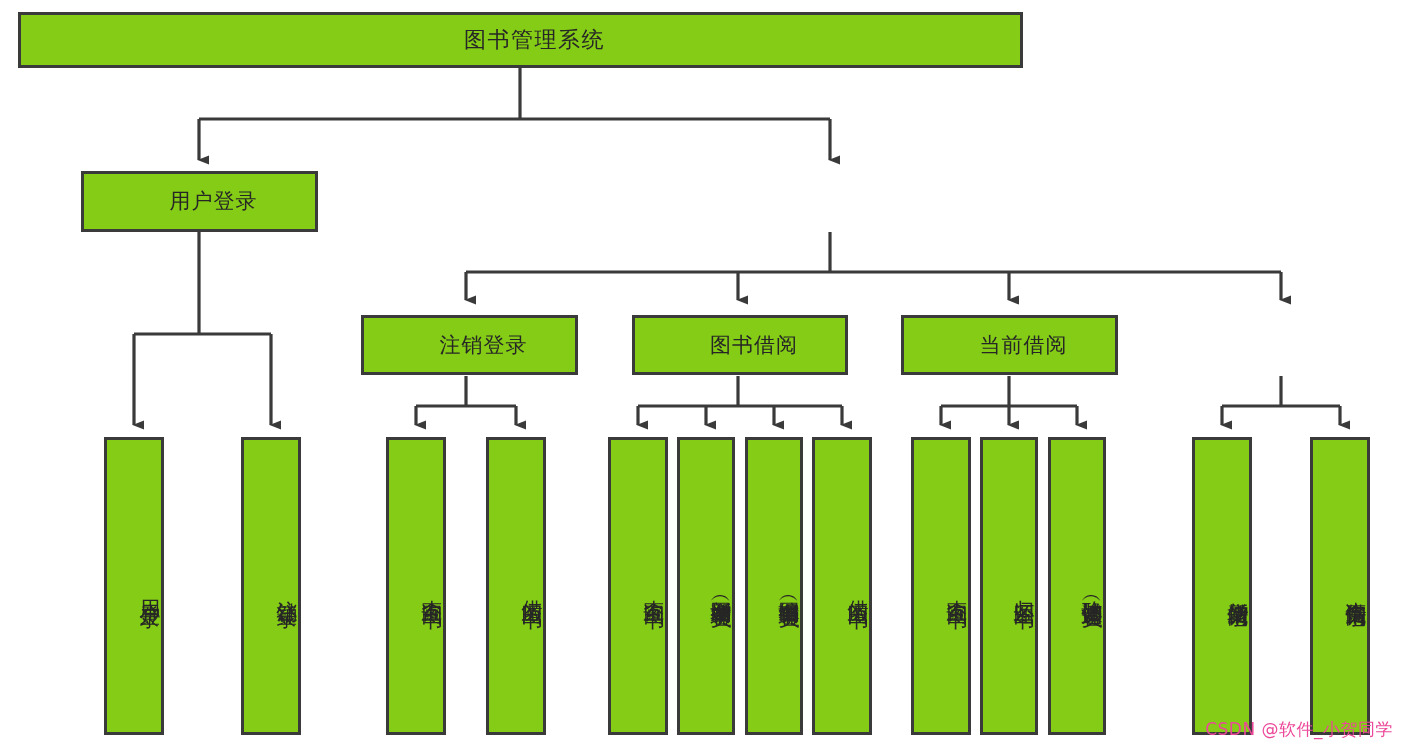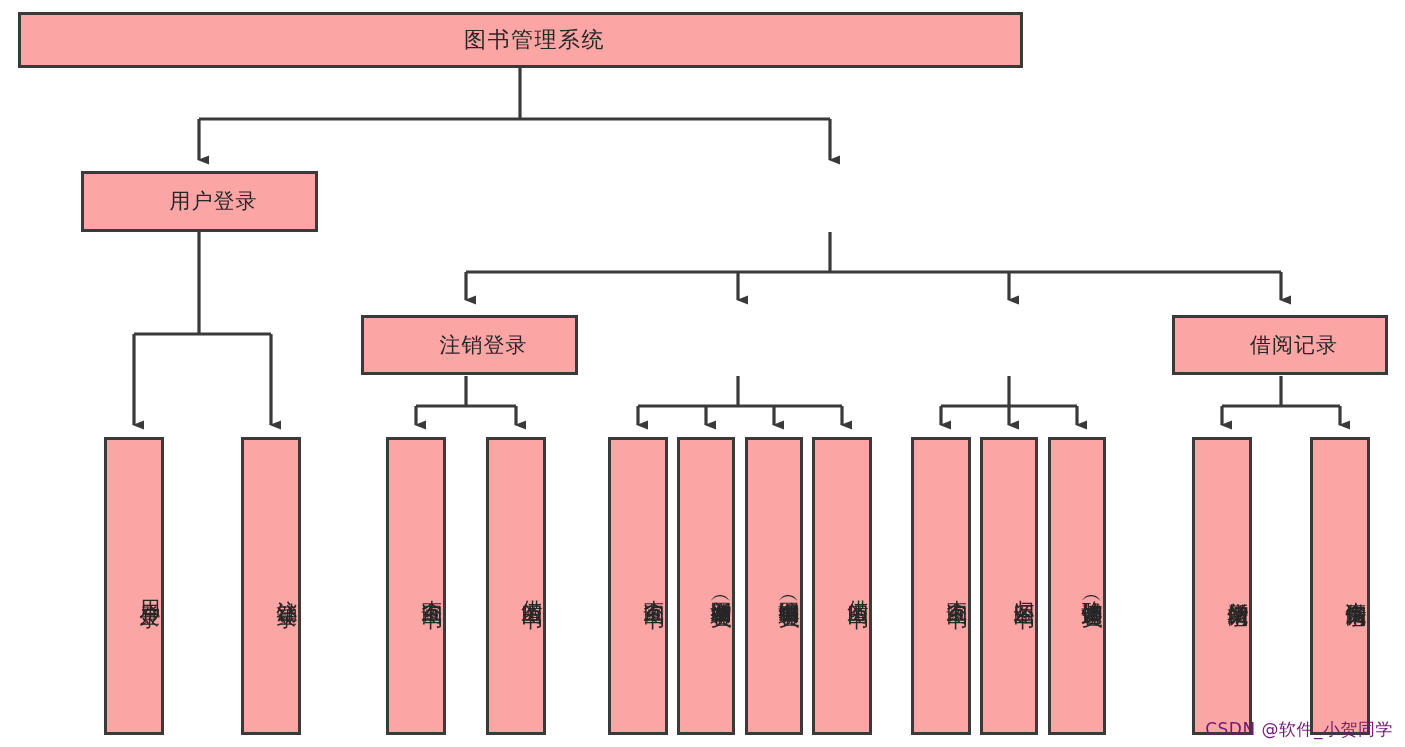--- a/index.html
+++ b/index.html
@@ -17,21 +17,21 @@
     width: 1405px;
     height: 747px;
     background: #ffffff;
     overflow: hidden;
   }
   
   .node {
     position: absolute;
     box-sizing: border-box;
     border: 3px solid #3a3a3a;
-    background: #fca5a5;
+    background: #84cc16;
     display: flex;
     align-items: center;
     justify-content: center;
     text-align: left;
     color: #262626;
     line-height: 1.08;
     padding-left: 28px;
   }
   .node.horiz {
     font-size: 21px;
@@ -68,21 +68,21 @@
     width: 1405px;
     height: 747px;
     pointer-events: none;
   }
   
   #watermark {
     position: absolute;
     right: 12px;
     bottom: 6px;
     font-size: 17px;
-    color: #701a75;
+    color: #ec4899;
     letter-spacing: 0.5px;
     white-space: nowrap;
     font-family: "DejaVu Sans", "Liberation Sans", sans-serif;
   }
 </style>
 </head>
 <body>
 
 <div id="canvas">
 
@@ -142,25 +142,28 @@
 
   <div class="node horiz" style="left:81px; top:171px; width:237px; height:61px;">
     <span class="lbl">用户登录</span>
   </div>
 
 
   <div class="node horiz" style="left:361px; top:315px; width:217px; height:60px;">
     <span class="lbl">注销登录</span>
   </div>
 
-
-
-  <div class="node horiz" style="left:1172px; top:315px; width:216px; height:60px;">
-    <span class="lbl">借阅记录</span>
-  </div>
+  <div class="node horiz" style="left:632px; top:315px; width:216px; height:60px;">
+    <span class="lbl">图书借阅</span>
+  </div>
+
+  <div class="node horiz" style="left:901px; top:315px; width:217px; height:60px;">
+    <span class="lbl">当前借阅</span>
+  </div>
+
 
   <div class="node vert" style="left:104px; top:437px; width:60px; height:298px;">
     <span class="lbl">用户登录</span>
   </div>
   <div class="node vert" style="left:241px; top:437px; width:60px; height:298px;">
     <span class="lbl">注销登录</span>
   </div>
 
   <div class="node vert" style="left:386px; top:437px; width:60px; height:298px;">
     <span class="lbl">查询图书</span>

